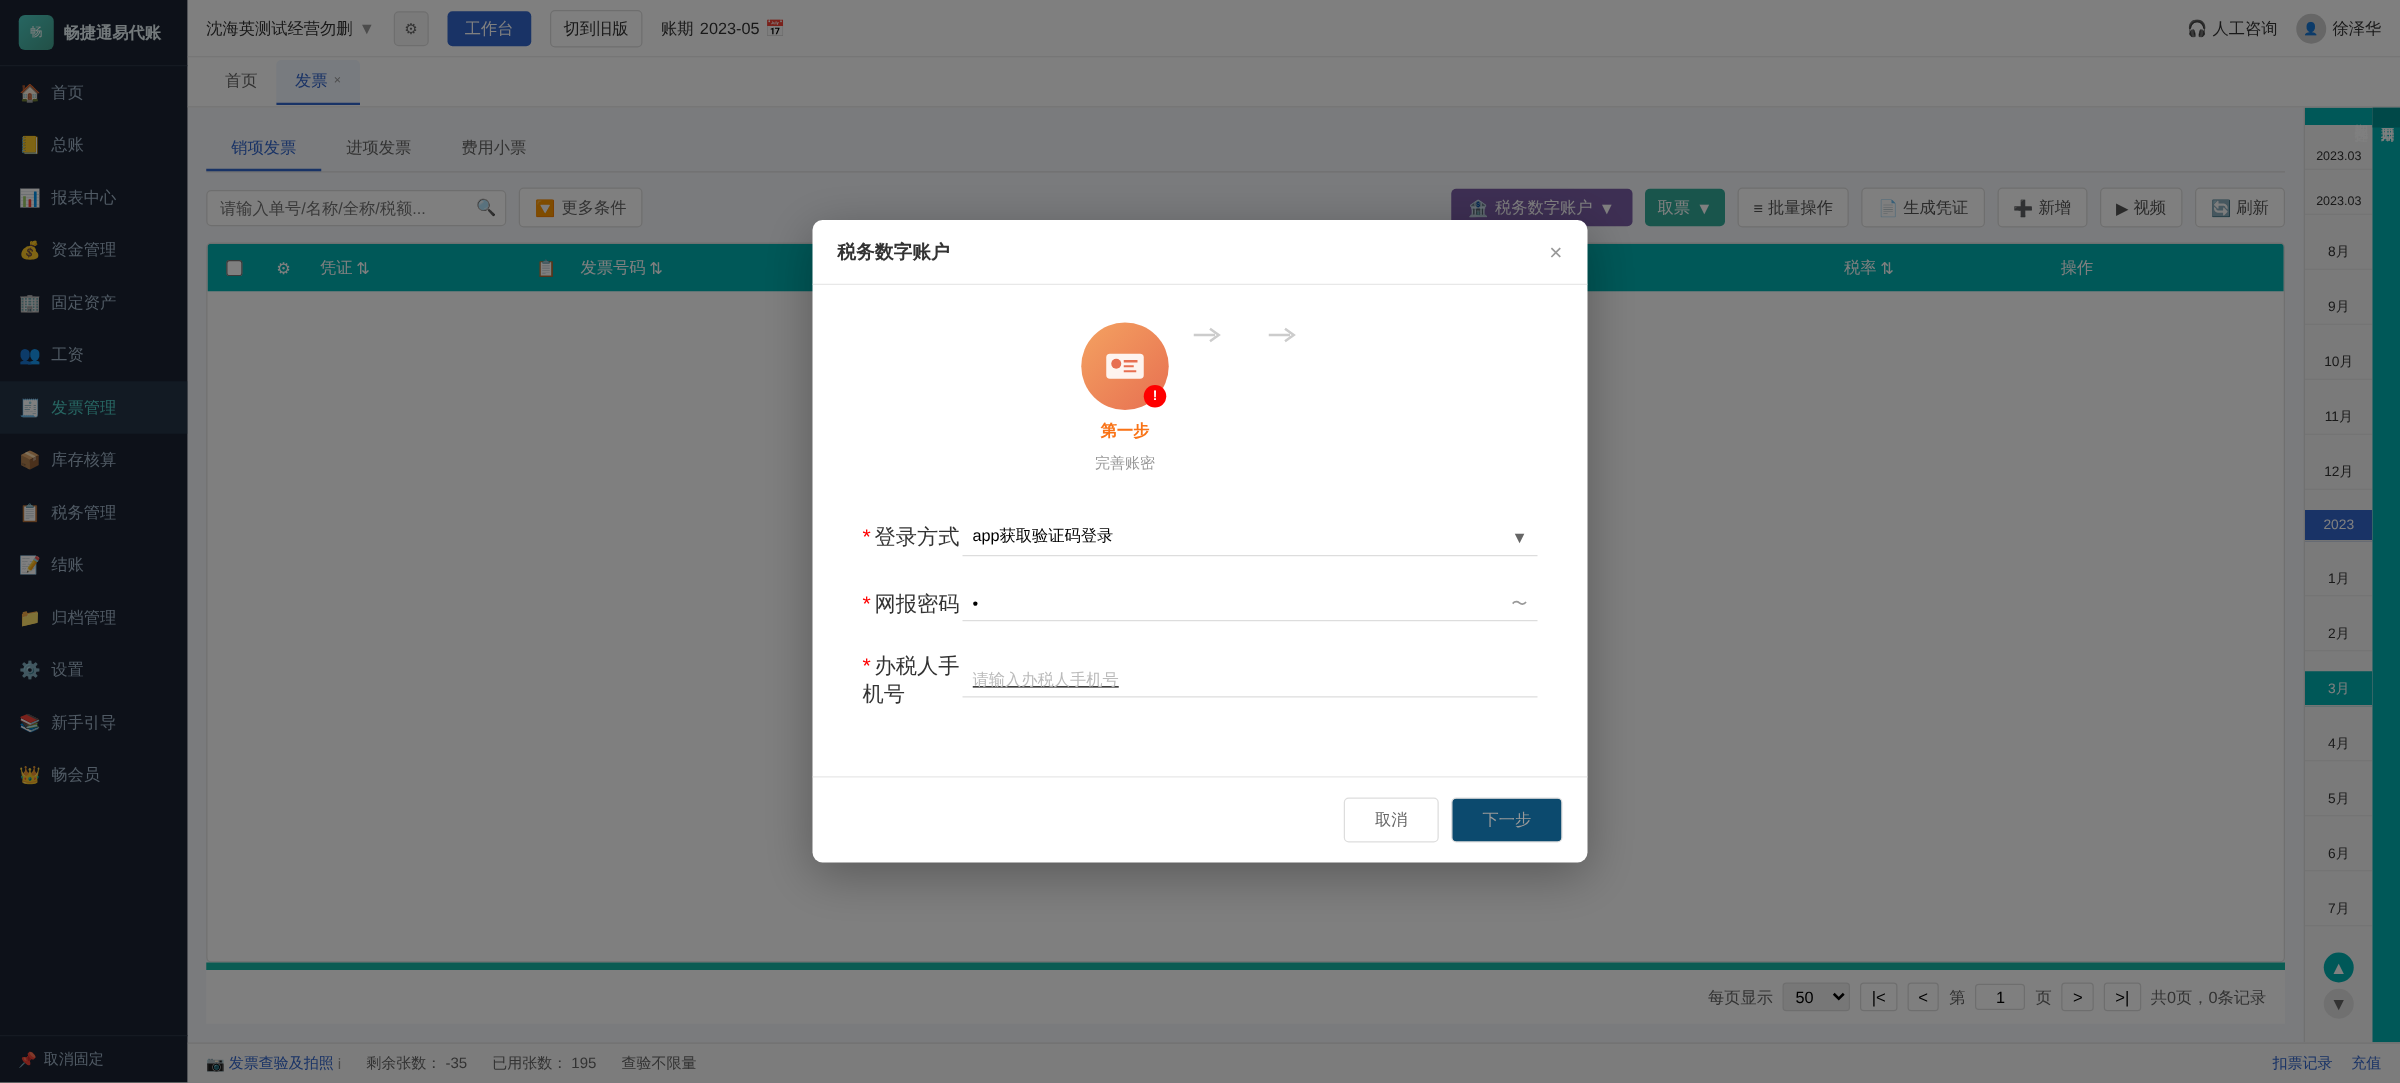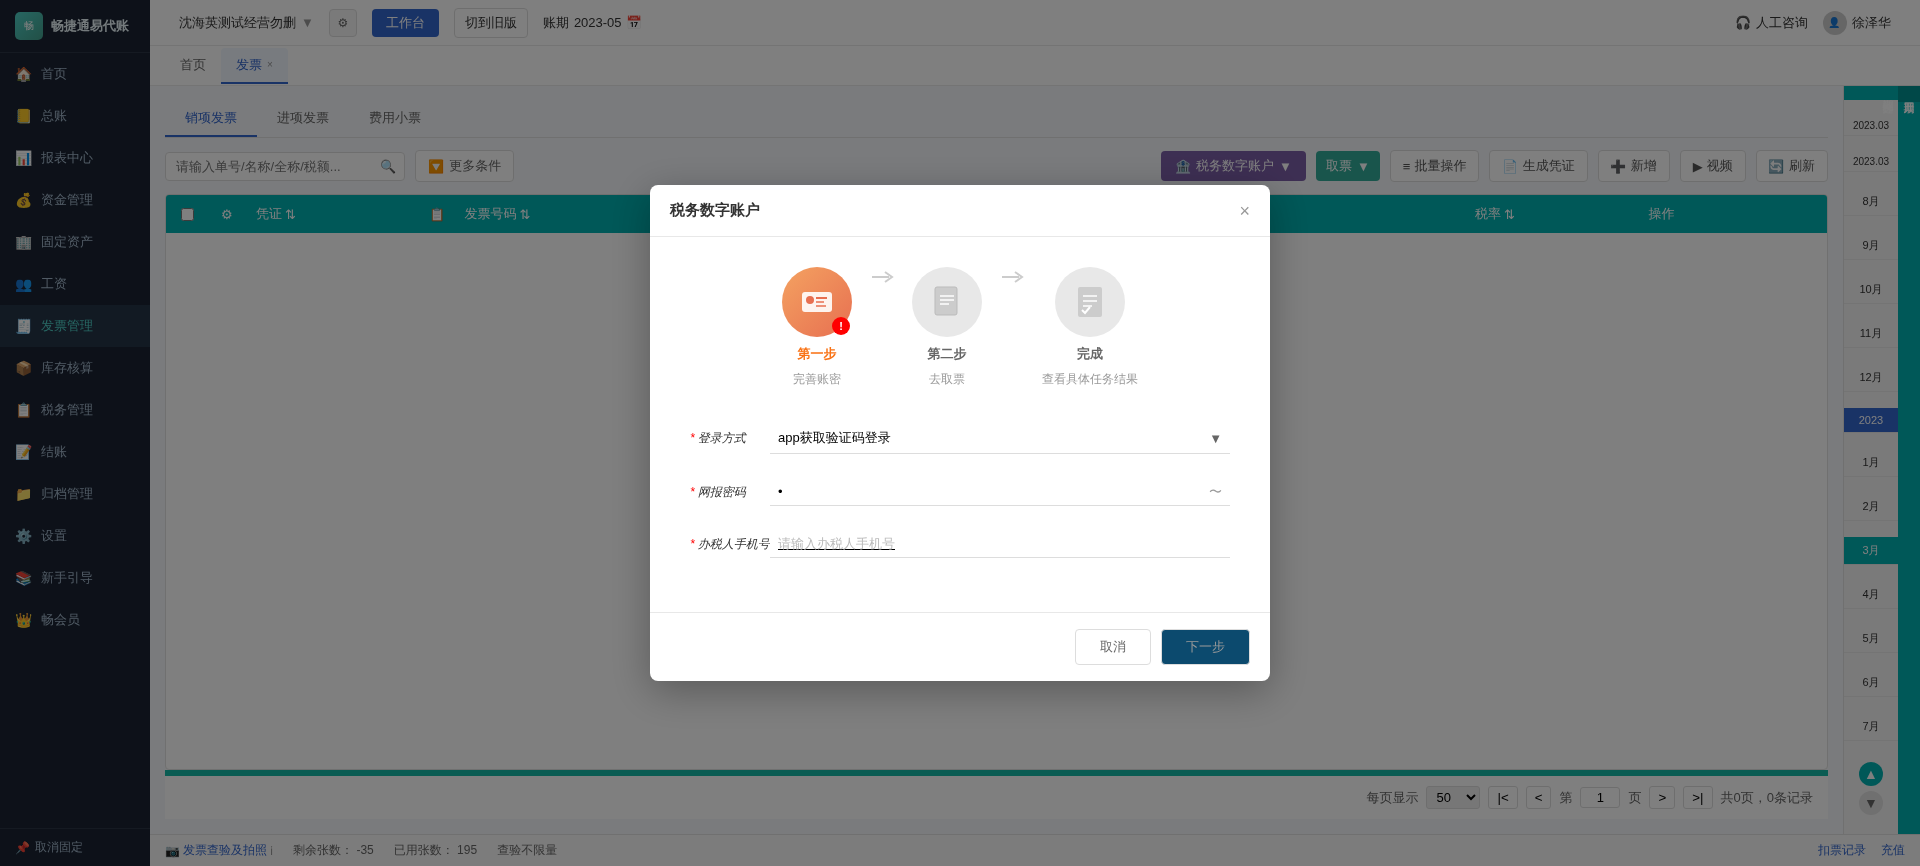--- a/index.html
+++ b/index.html
@@ -18,21 +18,21 @@
     .sidebar-item.active { background: #243447; color: #4ecdc4; }
     .sidebar-item-icon { font-size: 14px; width: 18px; text-align: center; }
     .sidebar-item-label { font-size: 13px; }
     .sidebar-bottom { padding: 10px 15px; border-top: 1px solid #2a3545; }
     .sidebar-cancel-fixed { display: flex; align-items: center; gap: 5px; color: #a0b4c8; font-size: 12px; cursor: pointer; }
 
     
     .main-area { flex: 1; display: flex; flex-direction: column; height: 100%; overflow: hidden; }
 
     
-    .top-bar { height: 46px; background: #fff; border-bottom: 1px solid #e8e8e8; display: flex; align-items: center; padding: 0 29px; gap: 15px; flex-shrink: 0; }
+    .top-bar { height: 46px; background: #fff; border-bottom: 1px solid #e8e8e8; display: flex; align-items: center; padding: 0 15px; gap: 15px; flex-shrink: 0; }
     .company-select { display: flex; align-items: center; gap: 5px; font-size: 13px; color: #333; cursor: pointer; }
     .company-name { font-size: 13px; }
     .company-arrow { color: #999; }
     .top-bar-icons { display: flex; gap: 10px; }
     .top-bar-icon { width: 28px; height: 28px; border: 1px solid #ddd; border-radius: 4px; display: flex; align-items: center; justify-content: center; cursor: pointer; color: #666; font-size: 12px; }
     .workbench-btn { background: #36c; color: white; border: none; border-radius: 4px; padding: 5px 14px; font-size: 13px; cursor: pointer; }
     .switch-btn { background: white; color: #333; border: 1px solid #ddd; border-radius: 4px; padding: 5px 10px; font-size: 13px; cursor: pointer; }
     .period-info { display: flex; align-items: center; gap: 5px; font-size: 13px; color: #333; }
     .top-bar-right { margin-left: auto; display: flex; align-items: center; gap: 15px; }
     .service-btn { display: flex; align-items: center; gap: 4px; font-size: 13px; color: #333; cursor: pointer; }
@@ -90,21 +90,21 @@
 
     
     .stepper { display: flex; align-items: flex-start; justify-content: center; gap: 0; margin-bottom: 35px; }
     .step { display: flex; flex-direction: column; align-items: center; gap: 8px; }
     .step-circle { width: 70px; height: 70px; border-radius: 50%; display: flex; align-items: center; justify-content: center; font-size: 28px; }
     .step-circle.active { background: #f97316; color: white; position: relative; }
     .step-arrow { display: flex; align-items: center; padding: 0 15px; padding-bottom: 55px; color: #ccc; font-size: 20px; }
 
     
     .form-field { display: flex; align-items: center; margin-bottom: 24px; }
-    .form-label { width: 80px; font-size: 12px; color: #333; flex-shrink: 0; font-style: italic; }
+    .form-label { width: 80px; font-size: 17px; color: #333; flex-shrink: 0; }
     .form-label.required::before { content: '*'; color: red; margin-right: 3px; }
     .form-control { flex: 1; border: none; border-bottom: 1px solid #ddd; padding: 6px 8px; font-size: 13px; outline: none; display: flex; align-items: center; justify-content: space-between; cursor: pointer; }
     .form-control-input { flex: 1; border: none; border-bottom: 1px solid #ddd; padding: 6px 8px; font-size: 13px; outline: none; }
     .form-control-input::placeholder { color: #bbb; }
     .form-input-wrapper { flex: 1; position: relative; border-bottom: 1px solid #ddd; display: flex; align-items: center; }
     .password-field { flex: 1; border: none; padding: 6px 8px; font-size: 18px; outline: none; letter-spacing: 2px; }
     .eye-icon { color: #999; cursor: pointer; padding: 0 8px; }
 
     
     .btn-cancel { border: 1px solid #ddd; border-radius: 4px; padding: 8px 24px; font-size: 13px; color: #666; background: white; cursor: pointer; }
@@ -417,53 +417,27 @@
           <span style="color:#f97316; font-size:13px; font-weight:600;">第一步</span>
           <span style="color:#999; font-size:12px;">完善账密</span>
         </div>
 
         <div class="step-arrow">
           <svg width="30" height="20" viewBox="0 0 30 20">
             <path d="M5 10 L22 10 M18 5 L25 10 L18 15" stroke="#ccc" stroke-width="2" fill="none"></path>
           </svg>
         </div>
 
-        <div class="step">
-          <div style="width:70px; height:70px; border-radius:50%; background:#e8e8e8; display:flex; align-items:center; justify-content:center;">
-            <svg width="36" height="36" viewBox="0 0 36 36">
-              <rect x="6" y="3" width="22" height="28" rx="2" fill="#ccc"></rect>
-              <rect x="6" y="3" width="22" height="28" rx="2" fill="none" stroke="#bbb" stroke-width="1"></rect>
-              <line x1="11" y1="12" x2="25" y2="12" stroke="#fff" stroke-width="1.5"></line>
-              <line x1="11" y1="16" x2="25" y2="16" stroke="#fff" stroke-width="1.5"></line>
-              <line x1="11" y1="20" x2="20" y2="20" stroke="#fff" stroke-width="1.5"></line>
-            </svg>
-          </div>
-          <span style="color:#666; font-size:13px; font-weight:600;">第二步</span>
-          <span style="color:#999; font-size:12px;">去取票</span>
-        </div>
 
         <div class="step-arrow">
           <svg width="30" height="20" viewBox="0 0 30 20">
             <path d="M5 10 L22 10 M18 5 L25 10 L18 15" stroke="#ccc" stroke-width="2" fill="none"></path>
           </svg>
         </div>
 
-        <div class="step">
-          <div style="width:70px; height:70px; border-radius:50%; background:#e8e8e8; display:flex; align-items:center; justify-content:center;">
-            <svg width="36" height="36" viewBox="0 0 36 36">
-              <rect x="6" y="3" width="24" height="30" rx="2" fill="#ccc"></rect>
-              <line x1="11" y1="12" x2="25" y2="12" stroke="#fff" stroke-width="1.5"></line>
-              <line x1="11" y1="17" x2="25" y2="17" stroke="#fff" stroke-width="1.5"></line>
-              <line x1="11" y1="22" x2="20" y2="22" stroke="#fff" stroke-width="1.5"></line>
-              <polyline points="10,26 13,29 18,23" stroke="#fff" stroke-width="2" fill="none"></polyline>
-            </svg>
-          </div>
-          <span style="color:#666; font-size:13px; font-weight:600;">完成</span>
-          <span style="color:#999; font-size:12px;">查看具体任务结果</span>
-        </div>
       </div>
 
       <div class="form-field">
         <label class="form-label required">登录方式</label>
         <div class="form-control" style="flex:1; border:none; border-bottom:1px solid #ddd; padding:6px 8px; display:flex; align-items:center; justify-content:space-between; cursor:pointer;">
           <span>app获取验证码登录</span>
           <span style="color:#666;">▼</span>
         </div>
       </div>
 

